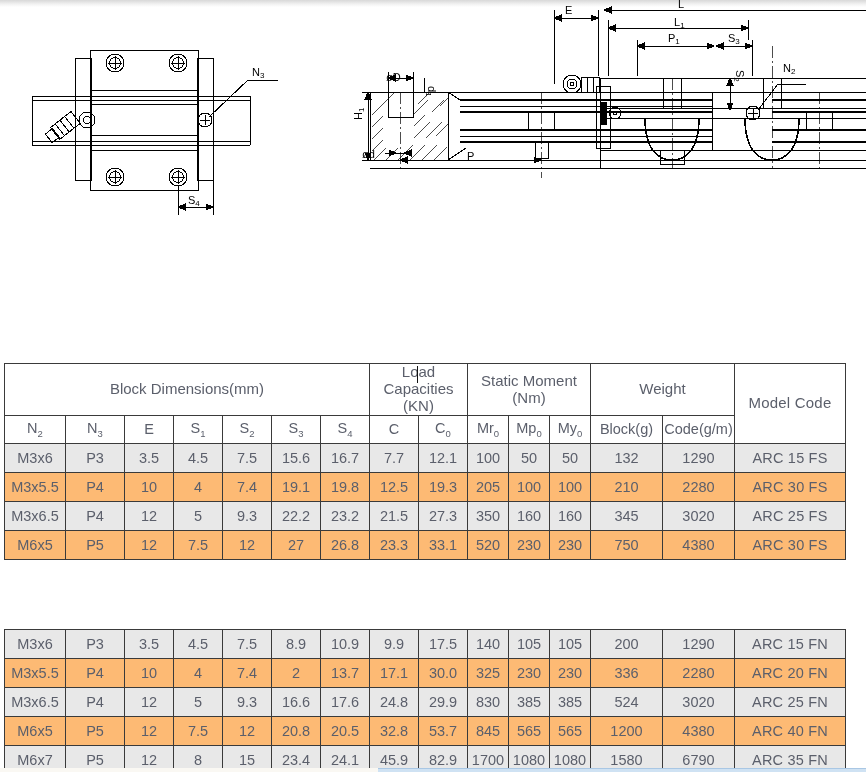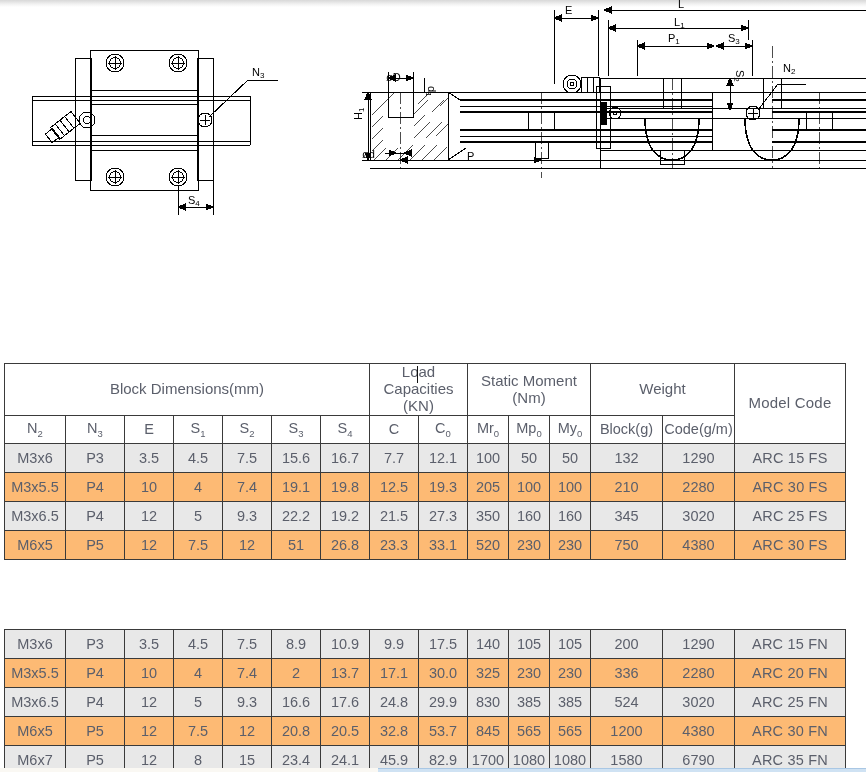--- a/index.html
+++ b/index.html
@@ -392,37 +392,37 @@
           <td>2280</td>
           <td class="model">ARC 30 FS</td>
         </tr>
         <tr class="shade">
           <td>M3x6.5</td>
           <td>P4</td>
           <td>12</td>
           <td>5</td>
           <td>9.3</td>
           <td>22.2</td>
-          <td>19.2</td>
+          <td>23.2</td>
           <td>21.5</td>
           <td>27.3</td>
           <td>350</td>
           <td>160</td>
           <td>160</td>
           <td>345</td>
           <td>3020</td>
           <td class="model">ARC 25 FS</td>
         </tr>
         <tr class="plain">
           <td>M6x5</td>
           <td>P5</td>
           <td>12</td>
           <td>7.5</td>
           <td>12</td>
-          <td>51</td>
+          <td>27</td>
           <td>26.8</td>
           <td>23.3</td>
           <td>33.1</td>
           <td>520</td>
           <td>230</td>
           <td>230</td>
           <td>750</td>
           <td>4380</td>
           <td class="model">ARC 30 FS</td>
         </tr>
@@ -509,21 +509,21 @@
           <td>12</td>
           <td>20.8</td>
           <td>20.5</td>
           <td>32.8</td>
           <td>53.7</td>
           <td>845</td>
           <td>565</td>
           <td>565</td>
           <td>1200</td>
           <td>4380</td>
-          <td class="model">ARC 30 FN</td>
+          <td class="model">ARC 40 FN</td>
         </tr>
         <tr class="shade">
           <td>M6x7</td>
           <td>P5</td>
           <td>12</td>
           <td>8</td>
           <td>15</td>
           <td>23.4</td>
           <td>24.1</td>
           <td>45.9</td>

